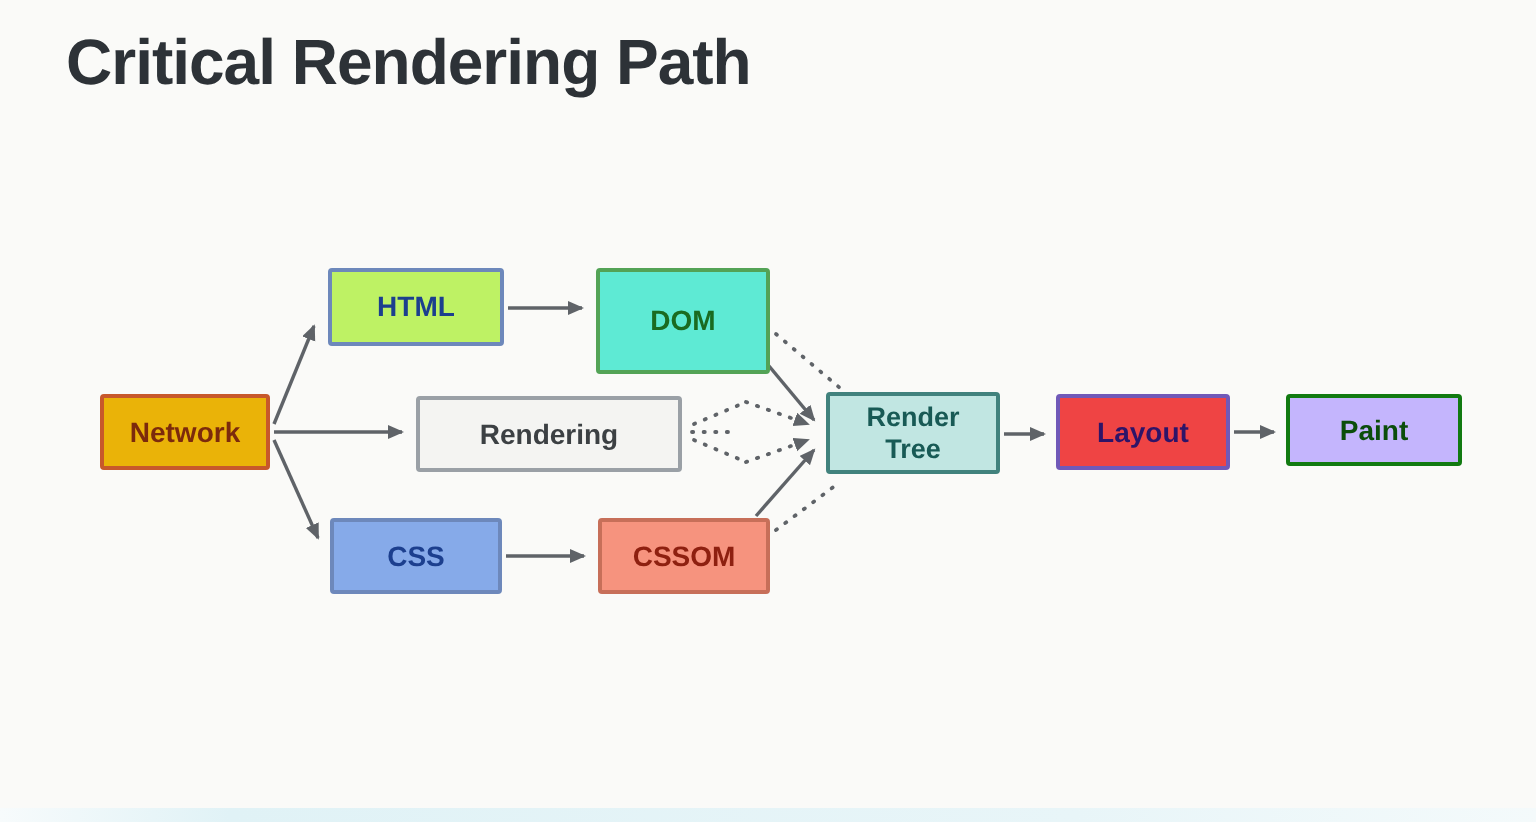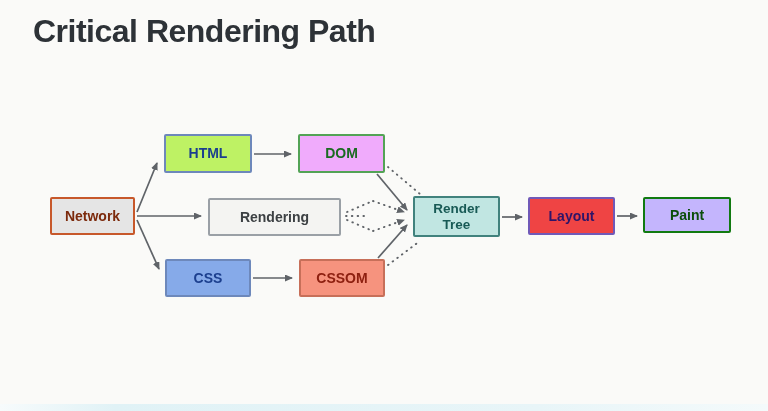--- a/index.html
+++ b/index.html
@@ -50,23 +50,23 @@
     align-items: center;
     justify-content: center;
     box-sizing: border-box;
     border: 2px solid;
     border-radius: 2px;
     font-weight: bold;
     font-size: 14px;
     text-align: center;
     line-height: 1.15;
   }
-  .node-network     { left: 50px;  top: 197px; width: 85px;  height: 38px; background: #e5e5e5; border-color: #c7582b; color: #7c2a0c; }
+  .node-network     { left: 50px;  top: 197px; width: 85px;  height: 38px; background: #eab308; border-color: #c7582b; color: #7c2a0c; }
   .node-html        { left: 164px; top: 134px; width: 88px;  height: 39px; background: #bef264; border-color: #6d88bb; color: #1c3f8e; }
-  .node-dom         { left: 298px; top: 134px; width: 87px;  height: 39px; background: #f0abfc; border-color: #53a356; color: #1a6b21; }
+  .node-dom         { left: 298px; top: 134px; width: 87px;  height: 53px; background: #5eead4; border-color: #53a356; color: #1a6b21; }
   .node-javascript  { left: 208px; top: 198px; width: 133px; height: 38px; background: #f4f4f2; border-color: #9aa0a6; color: #3c4043; }
   .node-css         { left: 165px; top: 259px; width: 86px;  height: 38px; background: #86aae9; border-color: #6d88bb; color: #1c3f8e; text-align: center; }
   .node-cssom       { left: 299px; top: 259px; width: 86px;  height: 38px; background: #f6937e; border-color: #c76f59; color: #8e2010; }
   .node-render-tree { left: 413px; top: 196px; width: 87px;  height: 41px; background: #c1e6e2; border-color: #41827d; color: #185a55; font-size: 13.5px; padding: 0 11px; }
   .node-layout      { left: 528px; top: 197px; width: 87px;  height: 38px; background: #ef4444; border-color: #7059b8; color: #2e1468; }
   .node-paint       { left: 643px; top: 197px; width: 88px;  height: 36px; background: #c4b5fd; border-color: #117a11; color: #0b4d0b; }
 
   .bottom-strip {
     position: absolute;
     left: 0; right: 0; bottom: 0;

